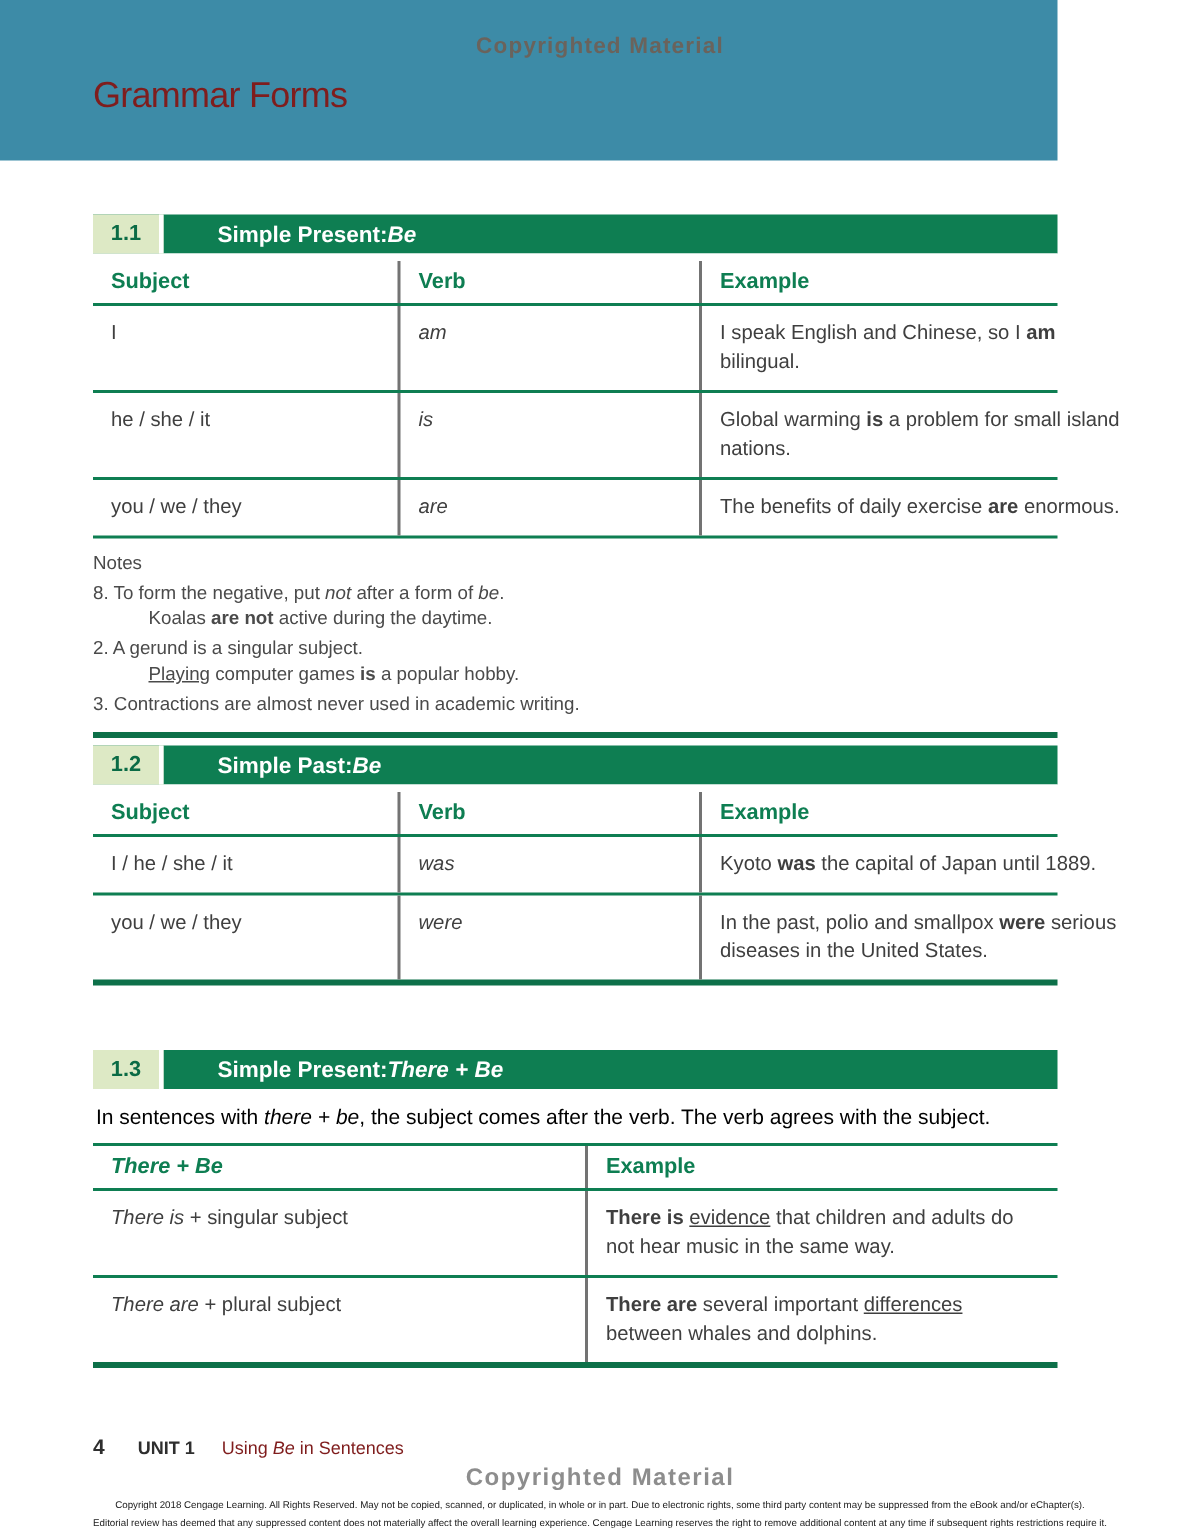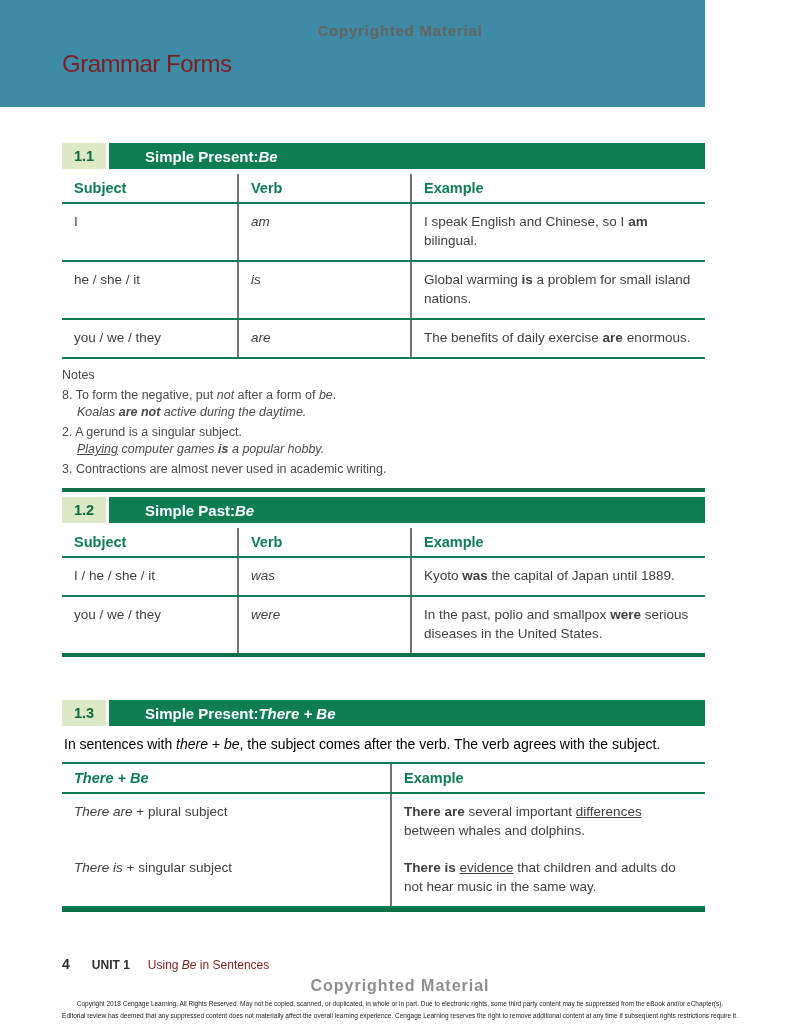--- a/index.html
+++ b/index.html
@@ -21,35 +21,35 @@
   
   .tbl{position:absolute;left:62px;width:643px;}
   .tbl-bar{display:flex;height:26px;background:#0e7e52;}
   .chip{
     width:47px;background:#dde9c5;color:#0a6b45;font-weight:bold;font-size:14.5px;
     display:flex;align-items:center;justify-content:center;border-right:3px solid #ffffff;
     flex:0 0 47px;box-sizing:border-box;
   }
   .bar-title{color:#ffffff;font-weight:bold;font-size:15px;display:flex;align-items:center;padding-left:36px;}
   .bar-gap{height:5px;background:#ffffff;}
-  .grid3{display:grid;grid-template-columns:175px 173px 295px;}
+  .grid3{display:grid;grid-template-columns:175px 173px 295px;gap:28px;}
   .grid2{display:grid;grid-template-columns:328px 315px;}
   .thead{border-bottom:2px solid #0e7e52;}
   .thead .cell{color:#0e7e52;font-weight:bold;font-size:14.5px;padding:6px 10px 6px 12px;}
   .trow{border-bottom:2px solid #0e7e52;}
   .trow .cell{font-size:13.5px;color:#3f3f3f;line-height:19px;padding:8px 14px 10px 12px;}
   .cell{box-sizing:border-box;}
   .cell.vline{border-left:2px solid #737373;}
   .verb{font-style:italic;color:#555555;}
   .thick-rule{height:4px;background:#0d7049;}
   
   .notes{padding:6px 0 10px 0;font-size:12.5px;color:#4a4a4a;line-height:16.5px;}
   .notes .n-label{margin:2px 0 3px 0;}
   .notes .n-line{margin:1px 0;}
-  .notes .n-sub{margin:1px 0 3px 15px;font-style:italic;}
+  .notes .n-sub{margin:1px 0 3px 37px;}
   
   .intro{font-size:14px;color:#000000;padding:9px 0 9px 2px;line-height:18px;}
   .thead-top{border-top:2px solid #0e7e52;}
   .col-form{font-style:italic;}
   
   .footer-line{position:absolute;top:956px;left:62px;display:flex;align-items:baseline;color:#2e2e2e;}
   .pg-num{font-weight:bold;font-size:14px;}
   .unit-label{font-weight:bold;font-size:12px;margin-left:22px;}
   .unit-title{font-size:12px;margin-left:18px;color:#7f1d1d;}
   .wm-bottom{
@@ -143,27 +143,27 @@
     <div class="bar-title">
         <span>Simple Present: </span>
         <span style="font-style: italic;">There + Be</span>
       </div>
   </div>
   <div class="intro"><span>In sentences with </span><span style="font-style: italic;">there + be</span><span>, the subject comes after the verb. The verb agrees with the subject.</span></div>
   <div class="grid2 thead thead-top">
     <div class="cell col-form">There + Be</div>
     <div class="cell vline">Example</div>
   </div>
+  <div class="grid2 trow" style="min-height:48px">
+    <div class="cell"><span style="font-style: italic;">There is</span><span> + singular subject</span></div>
+    <div class="cell vline"><span style="font-weight: bold;">There is</span><span> </span><span style="text-decoration: underline;">evidence</span><span> that children and adults do not hear music in the same way.</span></div>
+  </div>
   <div class="grid2 trow" style="border-bottom:none;min-height:48px">
     <div class="cell"><span style="font-style: italic;">There are</span><span> + plural subject</span></div>
     <div class="cell vline"><span style="font-weight: bold;">There are</span><span> several important </span><span style="text-decoration: underline;">differences</span><span> between whales and dolphins.</span></div>
-  </div>
-  <div class="grid2 trow" style="min-height:48px">
-    <div class="cell"><span style="font-style: italic;">There is</span><span> + singular subject</span></div>
-    <div class="cell vline"><span style="font-weight: bold;">There is</span><span> </span><span style="text-decoration: underline;">evidence</span><span> that children and adults do not hear music in the same way.</span></div>
   </div>
   <div class="thick-rule"></div>
 </div>
 
 <div class="footer-line">
   <span class="pg-num">4</span>
   <span class="unit-label">UNIT 1</span>
   <span class="unit-title"><span>Using </span><span style="font-style: italic;">Be</span><span> in Sentences</span></span>
 </div>
 <div class="wm-bottom">Copyrighted Material</div>

